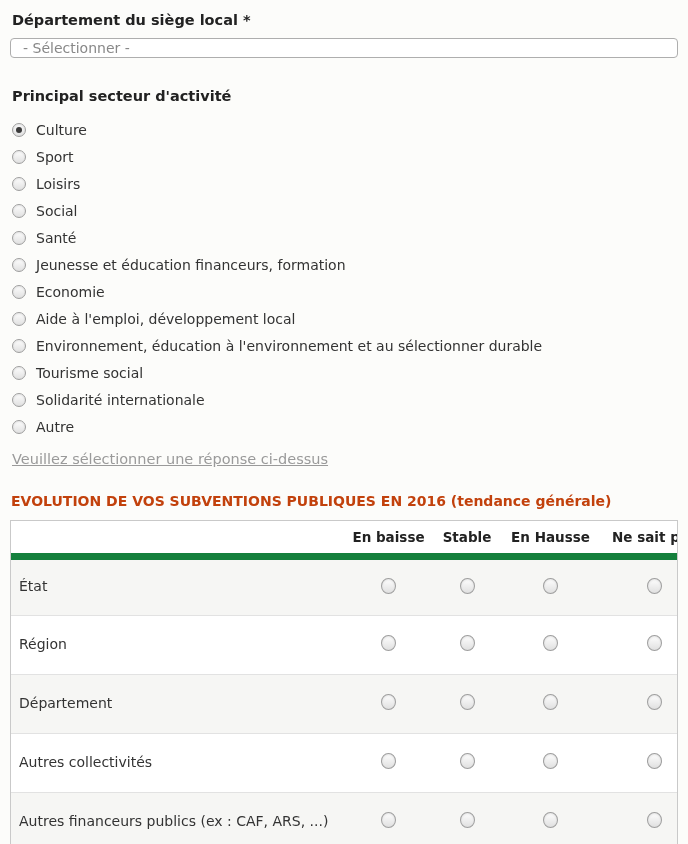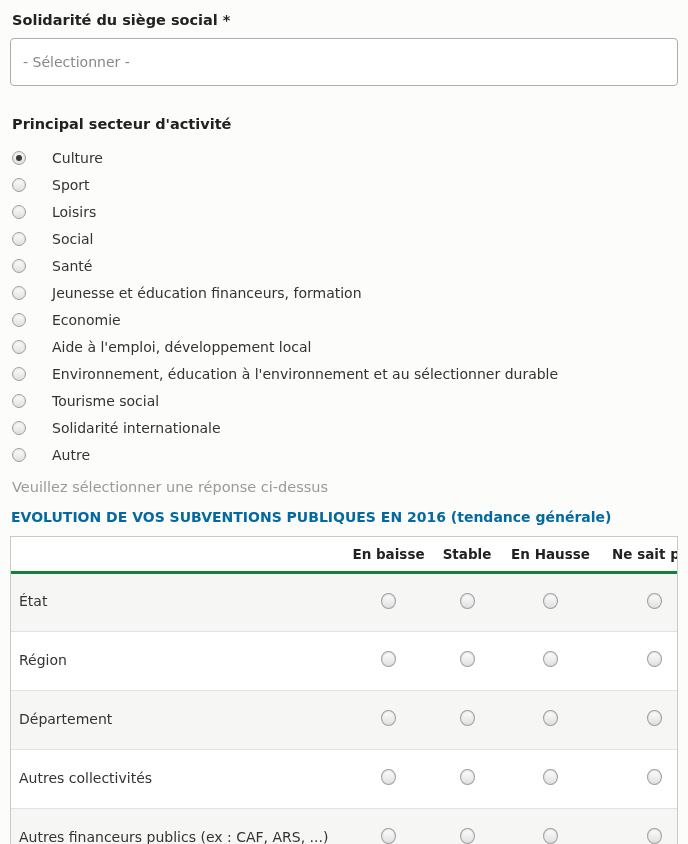--- a/index.html
+++ b/index.html
@@ -16,42 +16,41 @@
     display: block;
     font-weight: bold;
     color: #222;
     font-size: 14.5px;
     padding: 4px 2px 0 2px;
   }
 
   
   .select-box {
     margin-top: 10px;
-    height: 48px;
+    height: 20px;
     width: 668px;
     background: #ffffff;
     border: 1px solid #aeaeae;
     border-radius: 4px;
     display: flex;
     align-items: center;
     padding: 0 12px;
     color: #888;
     cursor: pointer;
   }
 
   
   .section-gap { margin-top: 26px; }
   .radio-list { margin-top: 12px; }
   .radio-item {
     display: flex;
     align-items: center;
     height: 27px;
     padding-left: 2px;
     cursor: pointer;
-    gap: 16px;
   }
   .radio {
     flex: 0 0 auto;
     width: 14px; height: 14px;
     border-radius: 50%;
     border: 1px solid #9e9e9e;
     background: linear-gradient(#fefefe, #e0e0e0);
     box-shadow: inset 0 1px 2px rgba(0,0,0,0.10);
     position: relative;
   }
@@ -63,27 +62,28 @@
     border-radius: 50%;
     background: #3a3a3a;
   }
   .radio-item .opt-text { margin-left: 10px; color: #333; }
 
   .hint {
     margin-top: 11px;
     color: #9a9a9a;
     font-size: 14.5px;
     padding-left: 2px;
+    text-decoration: underline;
   }
 
   .table-title {
-    margin-top: 14px;
+    margin-top: 26px;
     font-weight: bold;
     font-size: 14px;
-    color: #0369a1;
+    color: #c2410c;
     padding-left: 1px;
   }
 
   
   .table-wrap {
     margin-top: 11px;
     width: 668px;
     border: 1px solid #c9c9c9;
     background: #fff;
     overflow: hidden;
@@ -100,21 +100,21 @@
   table.matrix col.c3 { width: 95px; }
   table.matrix col.c4 { width: 113px; }
   table.matrix thead th {
     font-weight: bold;
     font-size: 13.5px;
     color: #222;
     text-align: center;
     height: 35px;
     vertical-align: middle;
     background: #fff;
-    border-bottom: 3px solid #15803d;
+    border-bottom: 7px solid #15803d;
     white-space: nowrap;
   }
   table.matrix tbody tr { border-bottom: 1px solid #e2e2e2; }
   table.matrix tbody tr:last-child { border-bottom: none; }
   table.matrix tbody tr.shade { background: #f6f6f4; }
   table.matrix tbody td { height: 59px; vertical-align: middle; }
   td.row-label {
     padding: 12px 8px 14px 8px;
     color: #333;
     vertical-align: middle;
@@ -126,21 +126,21 @@
     border-radius: 50%;
     cursor: pointer;
   }
 </style>
 </head>
 <body>
 
 <div class="page">
 
   <div>
-    <span class="q-label">Solidarité du siège social *</span>
+    <span class="q-label">Département du siège local *</span>
     <div class="select-box">
       <span>- Sélectionner -</span>
     </div>
   </div>
 
   <div class="section-gap">
     <span class="q-label">Principal secteur d'activité</span>
     <div class="radio-list">
       <label class="radio-item">
         <span class="radio checked"></span>

